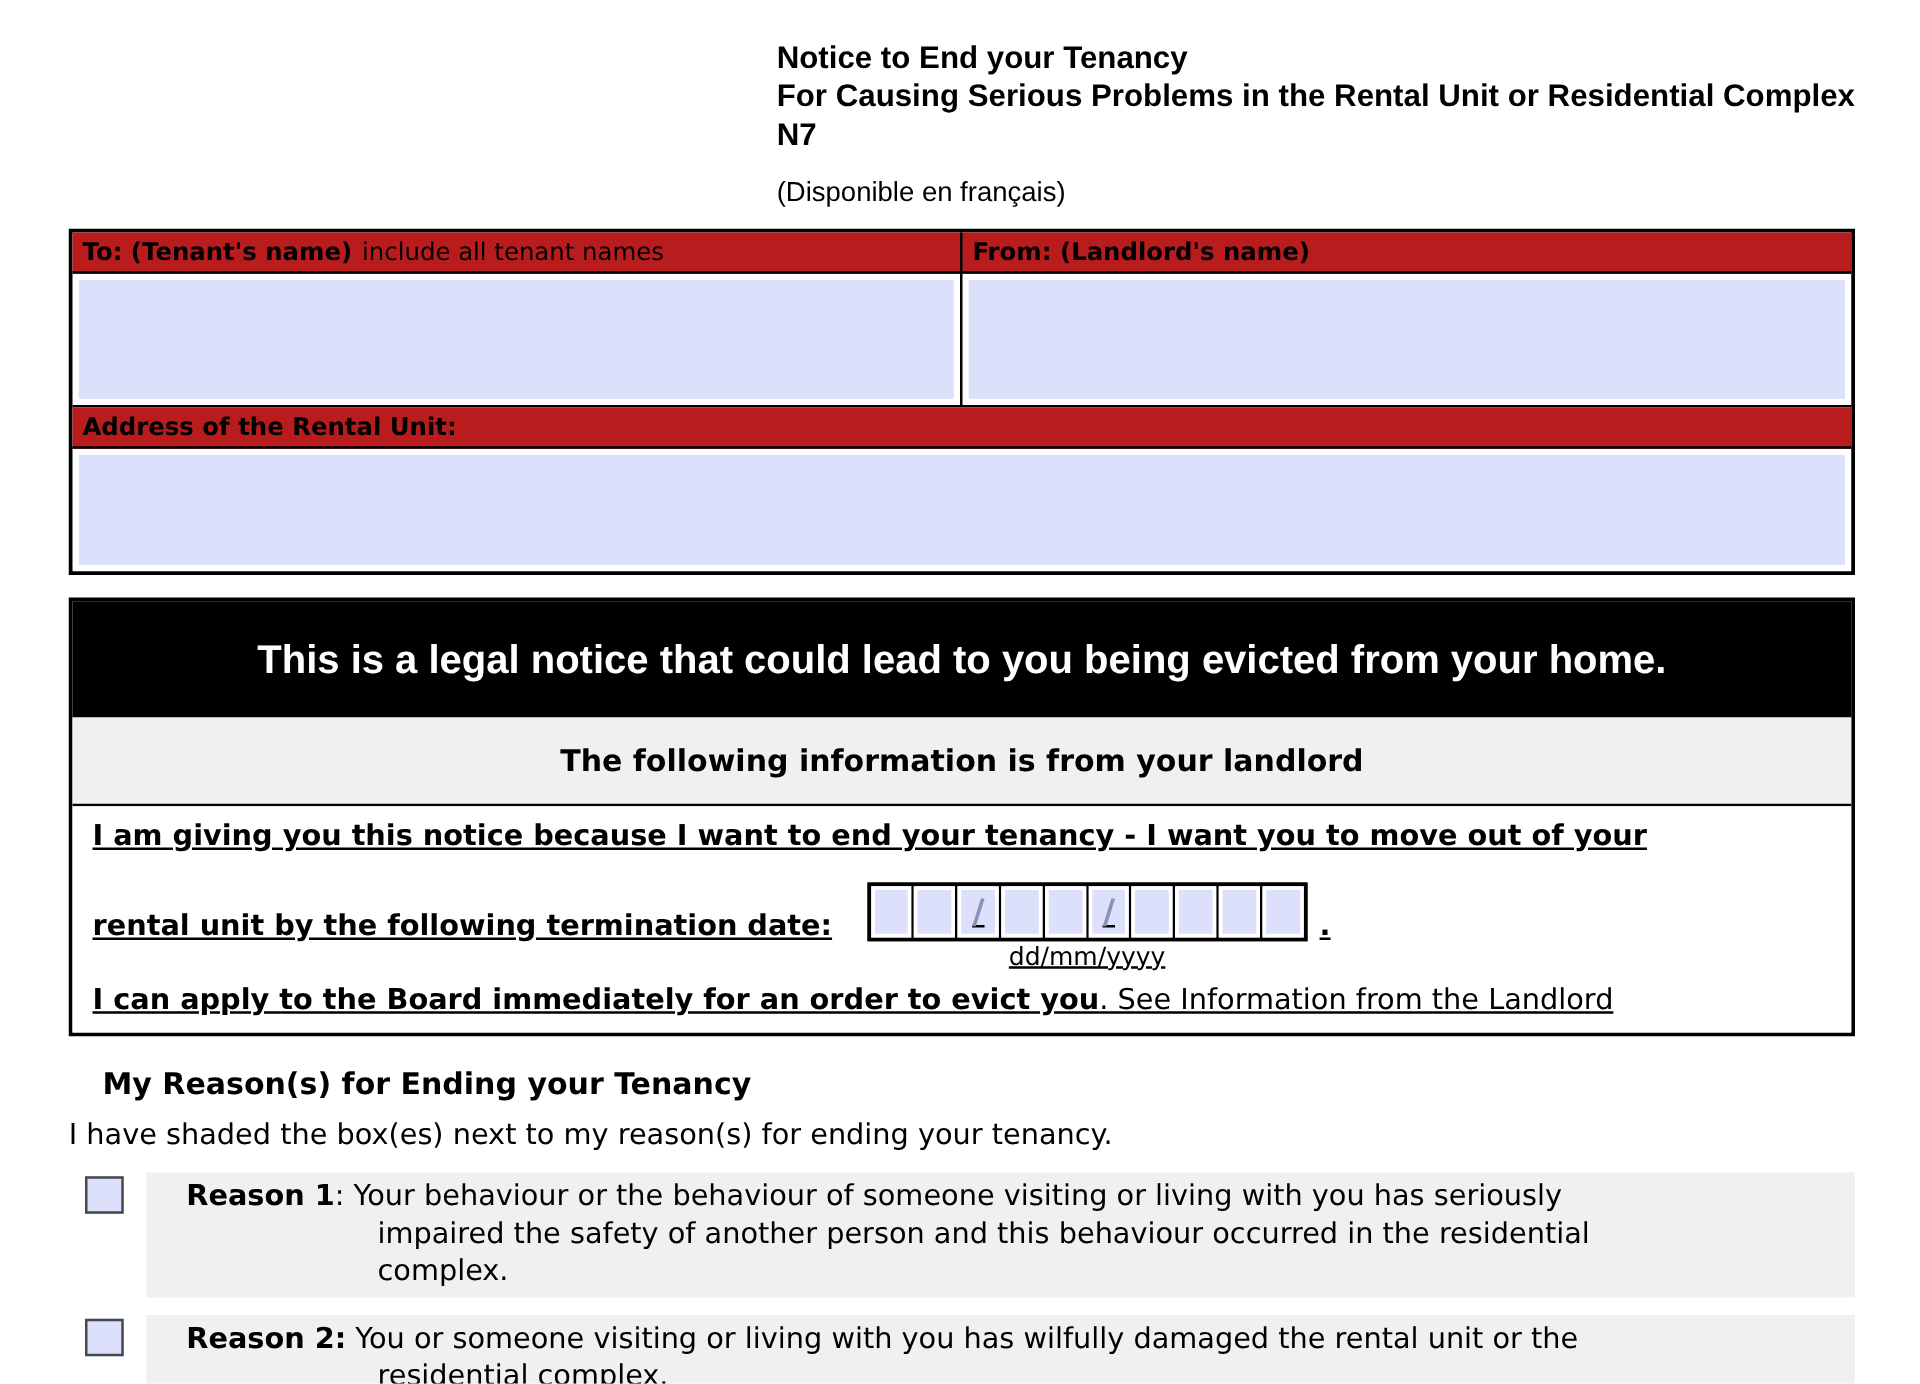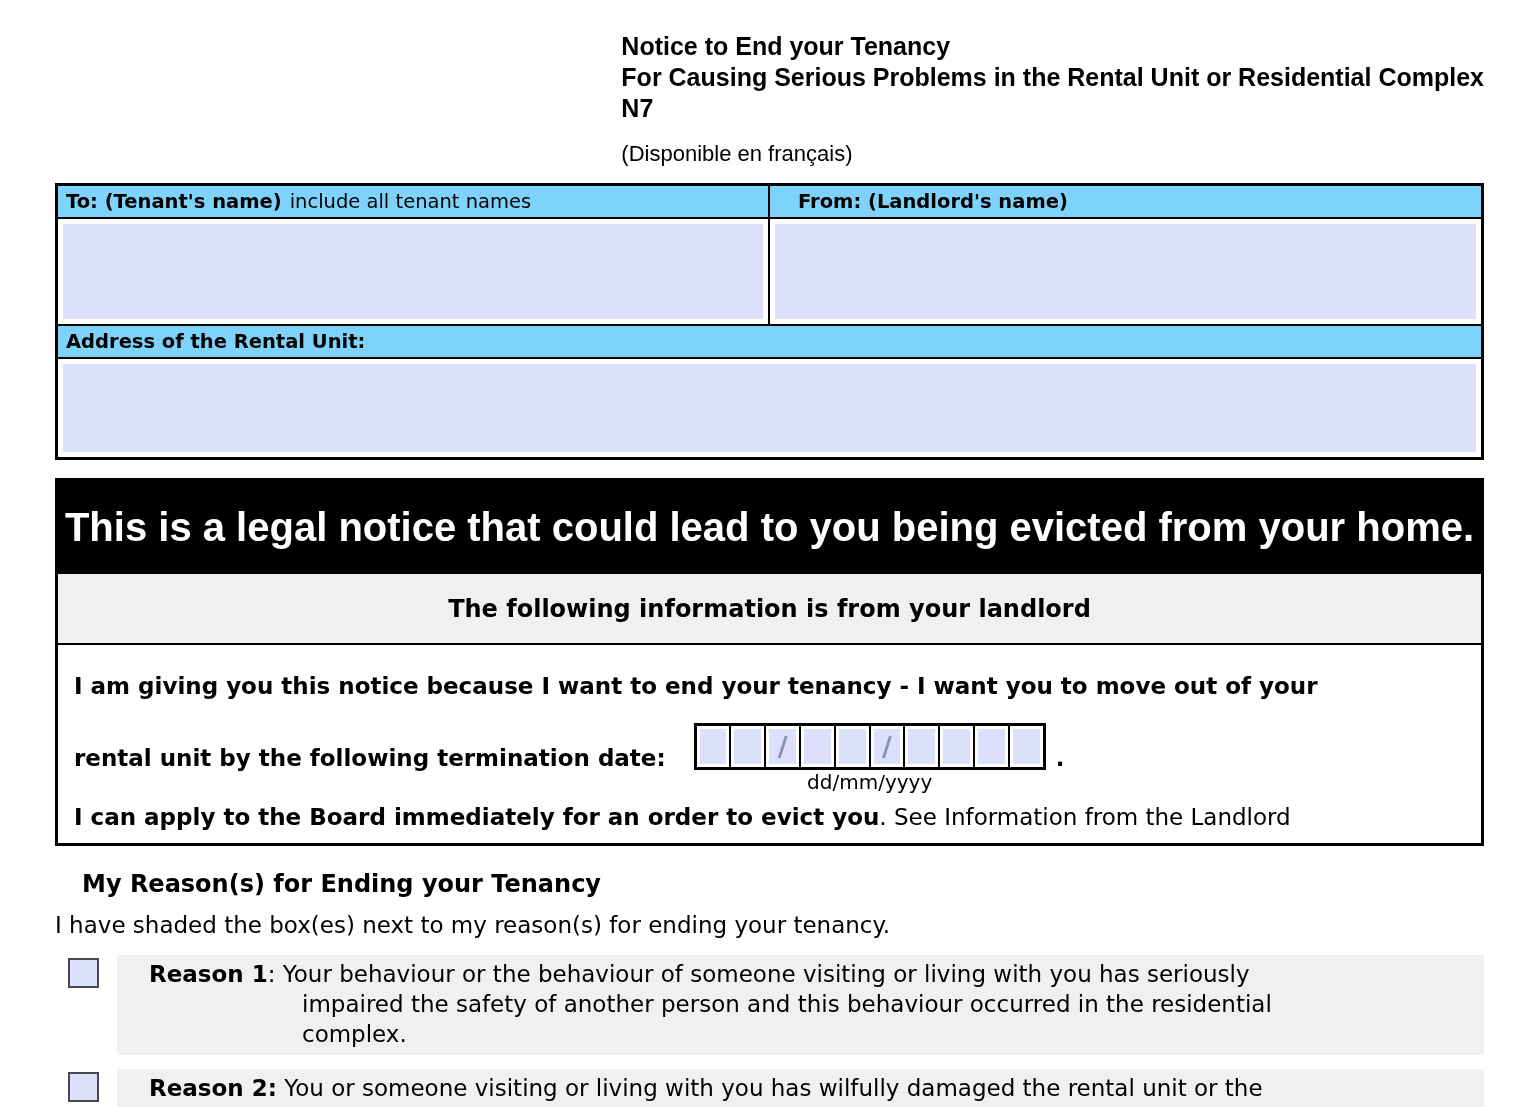--- a/index.html
+++ b/index.html
@@ -19,47 +19,47 @@
   }
   .form-header .title-line { font-weight:bold; font-size:25px; line-height:31px; white-space:nowrap; }
   .form-header .subtitle   { font-size:22px; line-height:29px; margin-top:15px; }
 
   
   .content { position:absolute; left:55px; top:183px; width:1429px; }
 
   
   .parties { border:3px solid #000; }
   .p-row { display:flex; }
-  .head-row { background:#7dd3fc; border-bottom:2px solid #000;gap:20px; }
+  .head-row { background:#b91c1c; border-bottom:2px solid #000; }
   .head-row .cell { height:31px; display:flex; align-items:center; padding-left:8px;
                     font-size:19.5px; white-space:nowrap; }
   .head-row .cell .b { font-weight:bold; }
   .head-row .cell .note { margin-left:8px; }
   .cell-left  { width:712px; border-right:2px solid #000; }
   .cell-right { flex:1; }
   .input-row { border-bottom:2px solid #000; }
   .input-row .cell { height:105px; padding:5px; }
   .input-row.addr-input { border-bottom:none; }
   .input-row.addr-input .cell { height:98px; }
   .field { width:100%; height:100%; background:#dce0fa; font-size:22px; padding:4px 8px; }
 
   
   .legal-box { margin-top:18px; border:3px solid #000; }
   .banner-black {
     height:93px; background:#000000; color:#ffffff;
     display:flex; align-items:center; justify-content:center;
     font-family:"Liberation Sans", sans-serif;
-    font-weight:bold; font-size:40px; white-space:nowrap;
+    font-weight:bold; font-size:32px; white-space:nowrap;
   }
   .banner-gray {
     height:71px; background:#f0f0f0; border-bottom:2px solid #000;
     display:flex; align-items:center; justify-content:center;
     font-weight:bold; font-size:24px; white-space:nowrap;
   }
-  .info { background:#ffffff; padding:26px 16px 10px 16px; }
+  .info { background:#ffffff; padding:9px 16px 10px 16px;text-decoration:underline; }
   .info .line { font-size:23px; line-height:31px; white-space:nowrap; }
   .info .b { font-weight:bold; }
   .date-row { display:flex; align-items:center; margin-top:21px; }
   .date-row .prefix, .date-row .period { font-weight:bold; font-size:23px; line-height:47px; white-space:nowrap; }
   .date-col { margin-left:28px; display:flex; flex-direction:column; align-items:center; }
   .date-box {
     display:flex; gap:2px; background:#000;
     border:3px solid #000; height:47px; width:352px;
   }
   .date-cell {

